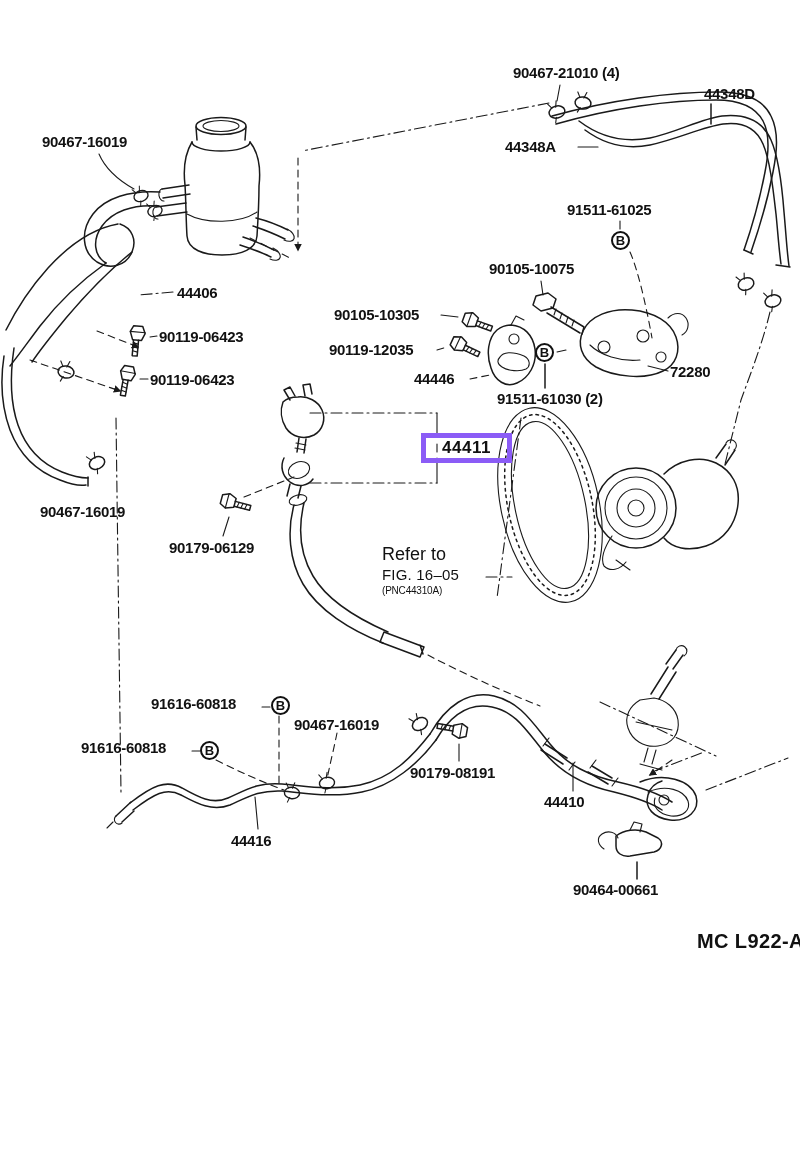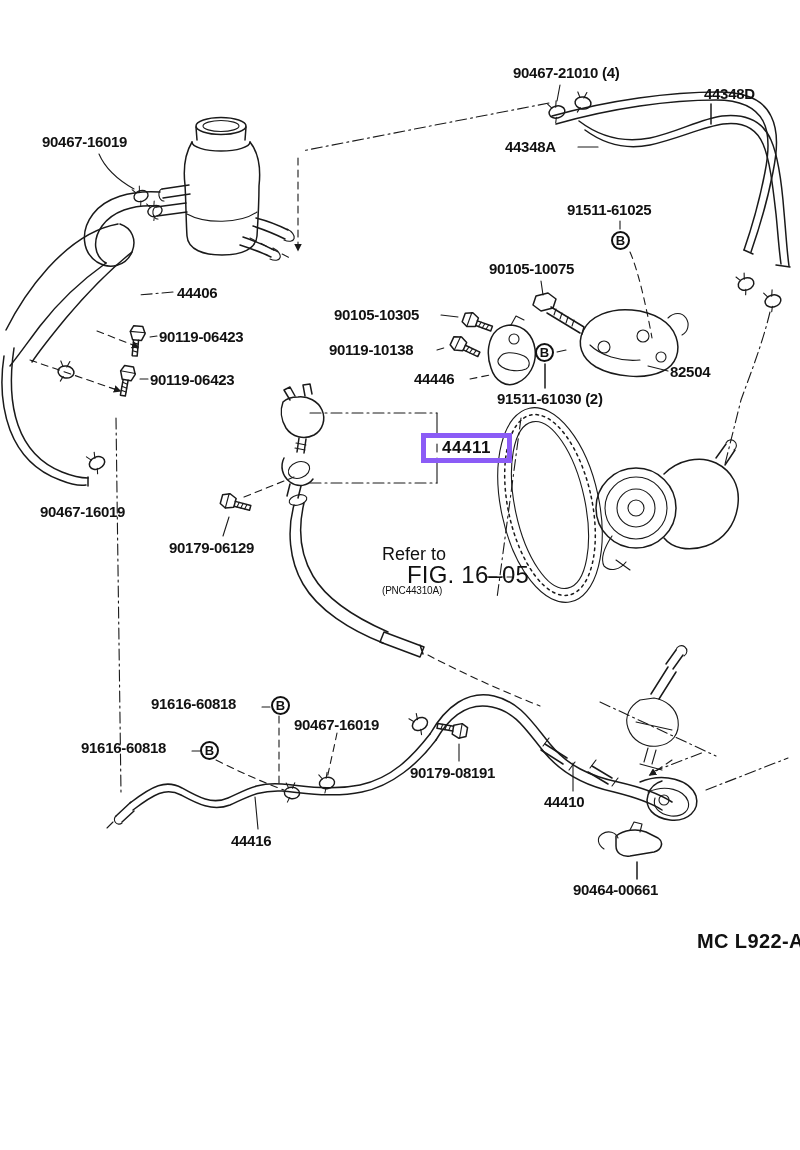--- a/index.html
+++ b/index.html
@@ -9,21 +9,21 @@
   .lbl{position:absolute;z-index:3;font-weight:bold;font-size:15px;letter-spacing:-0.3px;
        color:#111;white-space:nowrap;line-height:19px;}
   .bmark{position:absolute;z-index:3;width:15px;height:15px;border:2.8px solid #111;border-radius:50%;
          display:flex;align-items:center;justify-content:center;font-weight:bold;font-size:13px;
          color:#111;line-height:1;background:#fff;}
   #hlbox{position:absolute;z-index:2;left:421px;top:433px;width:81px;height:20px;
          border:5px solid #8b5cf6;background:transparent;display:flex;align-items:center;
          justify-content:center;font-weight:bold;font-size:17px;letter-spacing:0.5px;color:#111;}
   #refnote{position:absolute;z-index:3;left:382px;top:545px;color:#111;font-weight:normal;}
   #refnote .r1{font-size:18px;line-height:19px;}
-  #refnote .r2{font-size:24px;line-height:21px;letter-spacing:0.2px;margin-left:25px;}
+  #refnote .r2{font-size:15px;line-height:21px;letter-spacing:0.2px;}
   #refnote .r3{font-size:10px;line-height:12px;letter-spacing:-0.2px;}
   #mccode{position:absolute;z-index:3;left:697px;top:930px;font-weight:bold;font-size:20px;
           letter-spacing:0.4px;color:#111;white-space:nowrap;}
   .ln{fill:none;stroke:#1a1a1a;stroke-width:1.5;stroke-linecap:round;stroke-linejoin:round;}
   .thin{stroke-width:1.1;}
   .dsh{stroke-dasharray:7 5;}
   .dd{stroke-dasharray:11 4 2 4;}
   .teeth{stroke-dasharray:2.5 4;}
 </style>
 </head>
@@ -204,24 +204,24 @@
 
   <div class="lbl" style="left:513px;top:63px">90467-21010 (4)</div>
   <div class="lbl" style="left:704px;top:84px">44348D</div>
   <div class="lbl" style="left:505px;top:137px">44348A</div>
   <div class="lbl" style="left:42px;top:132px">90467-16019</div>
   <div class="lbl" style="left:567px;top:200px">91511-61025</div>
   <div class="lbl" style="left:489px;top:259px">90105-10075</div>
   <div class="lbl" style="left:177px;top:283px">44406</div>
   <div class="lbl" style="left:334px;top:305px">90105-10305</div>
   <div class="lbl" style="left:159px;top:327px">90119-06423</div>
-  <div class="lbl" style="left:329px;top:340px">90119-10138</div>
+  <div class="lbl" style="left:329px;top:340px">90119-12035</div>
   <div class="lbl" style="left:414px;top:369px">44446</div>
   <div class="lbl" style="left:150px;top:370px">90119-06423</div>
-  <div class="lbl" style="left:670px;top:362px">82504</div>
+  <div class="lbl" style="left:670px;top:362px">72280</div>
   <div class="lbl" style="left:497px;top:389px">91511-61030 (2)</div>
   <div class="lbl" style="left:40px;top:502px">90467-16019</div>
   <div class="lbl" style="left:169px;top:538px">90179-06129</div>
   <div class="lbl" style="left:151px;top:694px">91616-60818</div>
   <div class="lbl" style="left:294px;top:715px">90467-16019</div>
   <div class="lbl" style="left:81px;top:738px">91616-60818</div>
   <div class="lbl" style="left:410px;top:763px">90179-08191</div>
   <div class="lbl" style="left:544px;top:792px">44410</div>
   <div class="lbl" style="left:231px;top:831px">44416</div>
   <div class="lbl" style="left:573px;top:880px">90464-00661</div>

